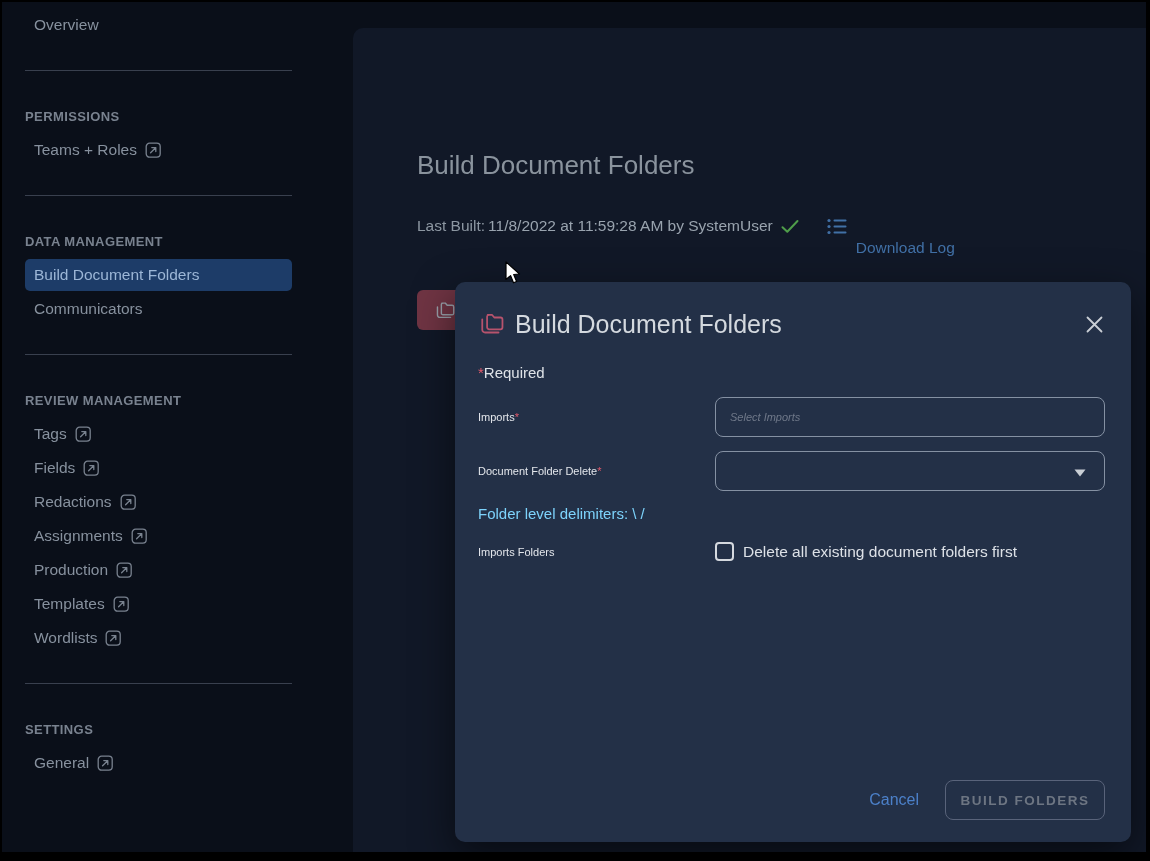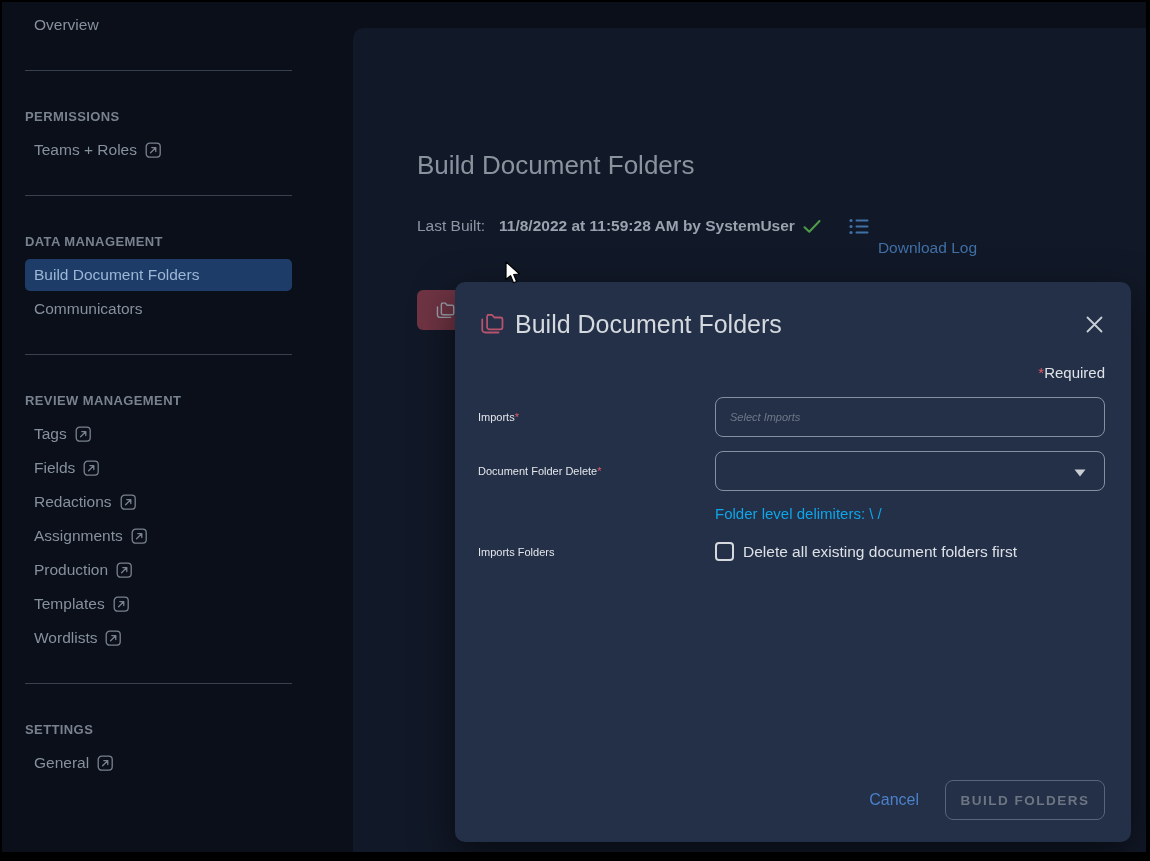--- a/index.html
+++ b/index.html
@@ -16,51 +16,51 @@
                  color: #79828f; font-size: 13px; font-weight: bold; letter-spacing: 0.4px; }
   .side-div { border: none; border-top: 1px solid #39404e; margin: 28px 65px 28px 19px; }
   .ext-icon { width: 17px; height: 17px; flex: 0 0 auto; color: #79828f; }
 
   
   .main-card { position: absolute; left: 351px; top: 26px; right: 0; bottom: 0;
                background: #111827; border-radius: 10px 0 0 0; }
   .main-inner { padding: 121px 0 0 64px; }
   .page-title { color: #8a939d; font-size: 26px; font-weight: 500; line-height: 32px; margin-bottom: 12px; }
   .lastbuilt { display: flex; align-items: center; color: #8d97a2; font-size: 15.5px; line-height: 22px; margin-bottom: 31px; }
-  .lastbuilt .lb-value { font-weight: bold; margin-left: 14px; color: #99a3ae; }
+  .lastbuilt .lb-value { font-weight: normal; margin-left: 3px; color: #99a3ae; }
   .check-icon { width: 18px; height: 15px; margin-left: 8px; color: #4f9d4a; }
   .list-icon { width: 20px; height: 17px; margin-left: 28px; color: #4170a6; }
   .download-link { color: #4170a6; font-size: 15.5px; margin-left: 9px; text-decoration: none; cursor: pointer; margin-top: 44px; }
   .build-btn { display: inline-flex; align-items: center; gap: 9px; height: 40px; padding: 0 17px;
                background: #6f3443; border: none; border-radius: 6px; color: #99a0aa;
                font-family: inherit; font-size: 14px; font-weight: bold; letter-spacing: 0.5px; cursor: pointer; }
   .folders-icon { width: 21px; height: 19px; }
 
   
   .modal { position: absolute; left: 453px; top: 280px; width: 676px; height: 560px;
            background: #233047; border-radius: 10px; box-shadow: 0 14px 40px rgba(0,0,0,0.55);
            display: flex; flex-direction: column; padding: 0 26px 22px 23px; }
   .modal-header { display: flex; align-items: center; margin-top: 26px; height: 32px; }
   .modal-folders-icon { width: 26px; height: 24px; color: #b7536d; }
   .modal-title { color: #d4d9df; font-size: 25px; font-weight: 500; margin-left: 11px; }
   .close-btn { margin-left: auto; width: 22px; height: 22px; color: #c9ced5; cursor: pointer;
                display: flex; align-items: center; justify-content: center; background: none; border: none; }
   .close-btn svg { width: 17px; height: 17px; }
-  .required-note { margin-top: 24px; font-size: 15px; color: #dfe3e8; text-align: right; }
+  .required-note { margin-top: 24px; font-size: 15px; color: #dfe3e8; }
   .req-star { color: #e25a6c; }
   .form-row { display: flex; align-items: center; }
   .row-label { width: 237px; flex: 0 0 auto; color: #e3e6eb; font-size: 11px; }
   .row-control { flex: 1; display: flex; align-items: center; }
   .text-input { width: 100%; height: 40px; background: transparent; border: 1px solid #8workaround591a3; border: 1px solid #8591a3;
                 border-radius: 8px; padding: 0 14px; color: #dfe3e8; font-family: inherit; font-size: 11px; }
   .text-input::placeholder { color: #6f7889; font-style: italic; opacity: 1; }
   .select-box { position: relative; width: 100%; height: 40px; border: 1px solid #8591a3; border-radius: 8px; cursor: pointer; }
   .caret-icon { position: absolute; right: 18px; top: 17px; width: 12px; height: 8px; }
   .caret-icon path { fill: #c9ced5; }
-  .hint { margin-top: 14px; margin-left: 237px; color: #0ea5e9; font-size: 15px; }
+  .hint { margin-top: 14px; color: #7dd3fc; font-size: 15px; }
   .checkbox { width: 19px; height: 19px; border: 2px solid #d5d9df; border-radius: 4px; background: transparent; cursor: pointer; flex: 0 0 auto; }
   .cb-label { margin-left: 9px; color: #dde1e7; font-size: 15.5px; }
   .modal-footer { margin-top: auto; display: flex; align-items: center; justify-content: flex-end; }
   .cancel-link { color: #4c80c9; font-size: 16px; text-decoration: none; cursor: pointer; }
   .submit-btn { margin-left: 26px; width: 160px; height: 40px; background: transparent;
                 border: 1px solid #59637a; border-radius: 8px; color: #6d7582;
                 font-family: inherit; font-size: 13.5px; font-weight: bold; letter-spacing: 1.5px; cursor: default; }
 
   .mt16 { margin-top: 16px; } .mt14 { margin-top: 14px; } .mt20 { margin-top: 20px; }
 

